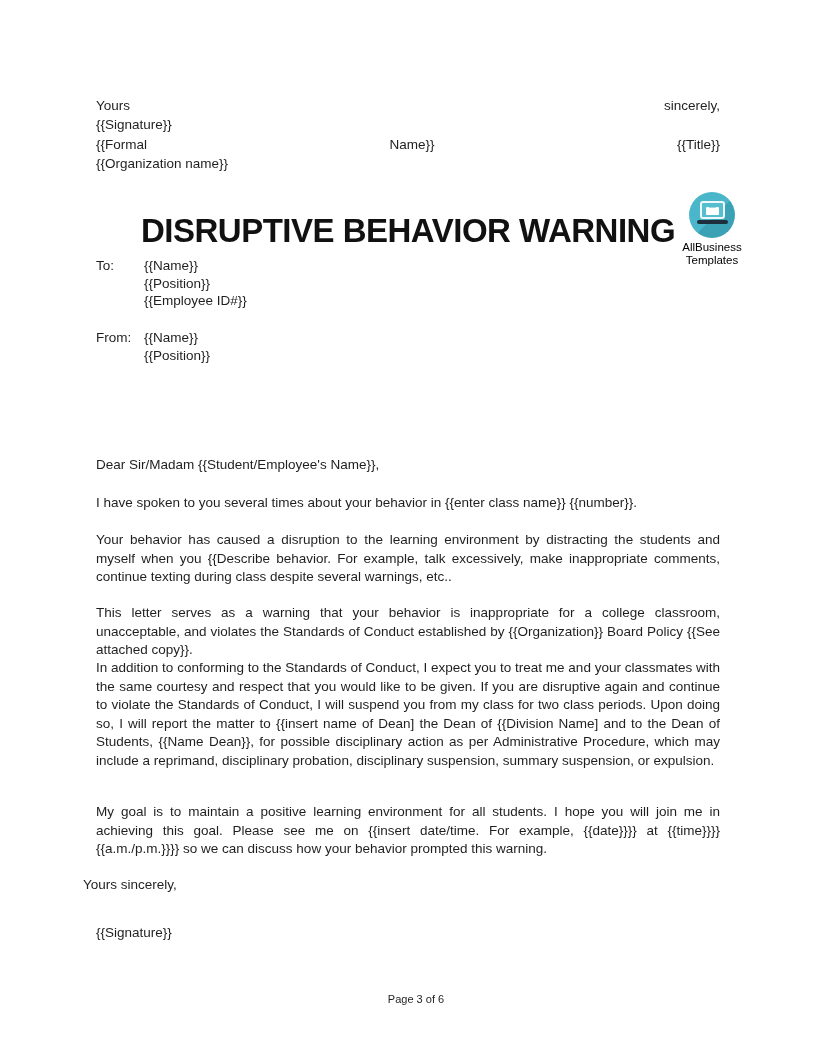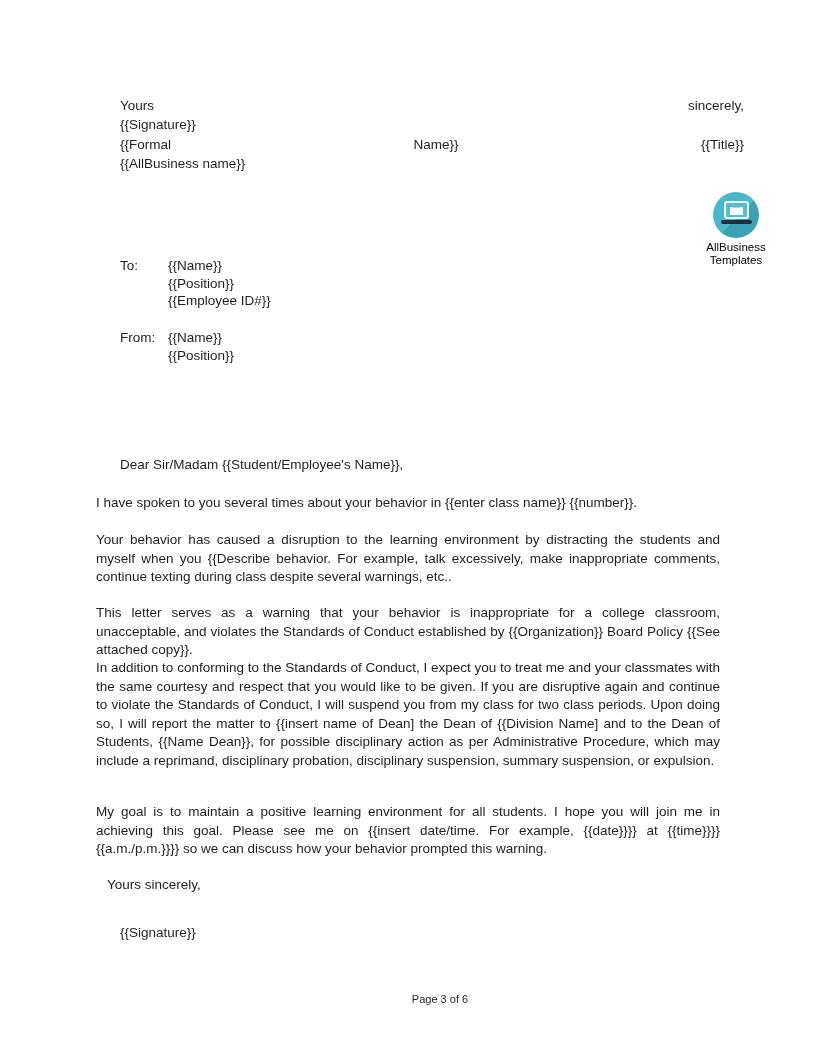--- a/index.html
+++ b/index.html
@@ -10,21 +10,21 @@
   .page {
     position: relative;
     width: 816px;
     height: 1056px;
     background: #ffffff;
     font-family: "Liberation Sans", "DejaVu Sans", sans-serif;
     color: #1f1f1f;
     font-size: 13.5px;
     overflow: hidden;
   }
-  .abs { position: absolute; margin-left: 24px; }
+  .abs { position: absolute; }
 
   
   .top-closing {
     left: 96px; top: 96px; width: 624px;
     line-height: 19.3px;
   }
   .jline { display: flex; justify-content: space-between; }
 
   
   .doc-title {
@@ -123,23 +123,24 @@
     <div class="jline">
       <span>Yours</span>
       <span>sincerely,</span>
     </div>
     <div>{{Signature}}</div>
     <div class="jline">
       <span>{{Formal</span>
       <span>Name}}</span>
       <span>{{Title}}</span>
     </div>
-    <div>{{AllBusiness name}}</div>
+    <div>{{Organization name}}</div>
   </div>
 
+  <h1 class="abs doc-title">DISRUPTIVE BEHAVIOR WARNING</h1>
 
   <div class="abs logo">
     <div class="logo-circle">
       <div class="laptop-screen">
         <div class="laptop-doc">
           <div class="laptop-doc-line"></div>
         </div>
       </div>
       <div class="laptop-base"></div>
     </div>

